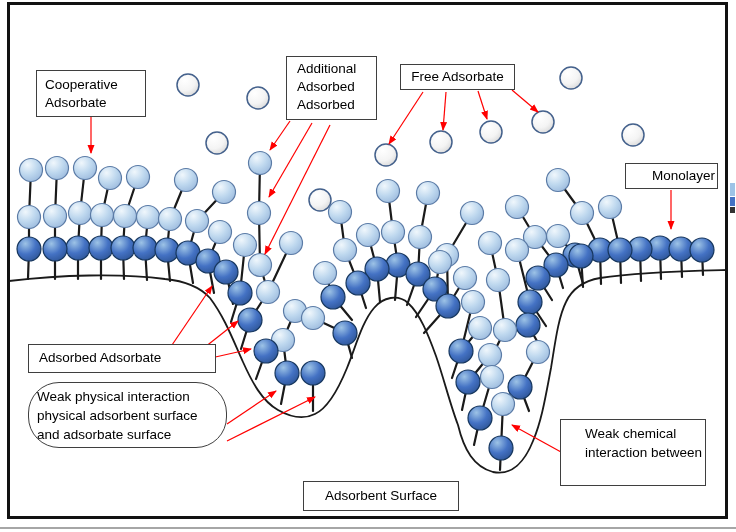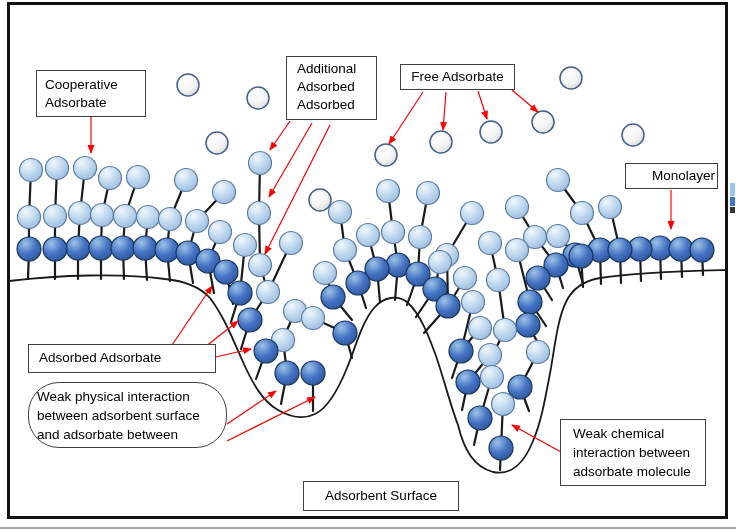--- a/index.html
+++ b/index.html
@@ -12,21 +12,21 @@
   .edge-bit{position:absolute;}
   .label{position:absolute;background:#ffffff;border:1.5px solid #3f3f3f;box-sizing:border-box;
          color:#000;font-size:13.5px;line-height:18px;}
   .label .ln{display:block;white-space:nowrap;}
   .lab-cooperative{left:36px;top:70px;width:110px;height:47px;padding:5px 0 6px 8px;}
   .lab-additional{left:286px;top:56px;width:91px;height:64px;padding:3px 8px 0 10px;}
   .lab-free{left:400px;top:64px;width:115px;height:26px;text-align:center;line-height:23px;}
   .lab-monolayer{left:625px;top:163px;width:93px;height:26px;text-align:center;line-height:23px;padding-left:24px;}
   .lab-adsorbed{left:28px;top:344px;width:188px;height:29px;padding:4px 0 0 10px;}
   .lab-weakphys{left:28px;top:382px;width:199px;height:66px;padding:4px 0 0 8px;line-height:19px;border-radius:31px;}
-  .lab-weakchem{left:560px;top:419px;width:146px;height:67px;padding:4px 0 0 12px;line-height:19px;}
+  .lab-weakchem{left:560px;top:419px;width:146px;height:67px;padding:4px 0 0 24px;line-height:19px;}
   .lab-surface{left:303px;top:481px;width:156px;height:30px;text-align:center;line-height:27px;}
   .stalk{stroke:#1a1a1a;stroke-width:2.2;stroke-linecap:round;}
   #surface-path{fill:none;stroke:#1a1a1a;stroke-width:1.8;}
   .sph-d{fill:url(#grad-d);stroke:#17375E;stroke-width:1.2;}
   .sph-l{fill:url(#grad-l);stroke:#5B7BA6;stroke-width:1.2;}
   .sph-w{fill:url(#grad-w);stroke:#44618C;stroke-width:1.5;}
   .arrow{stroke:#FF0000;stroke-width:1.2;fill:none;}
 </style>
 </head>
 <body>
@@ -292,28 +292,27 @@
   <div class="label lab-monolayer">
     <span class="ln">Monolayer</span>
   </div>
 
   <div class="label lab-adsorbed">
     <span class="ln">Adsorbed Adsorbate</span>
   </div>
 
   <div class="label lab-weakphys">
     <span class="ln">Weak physical interaction</span>
-    <span class="ln">between adsorbent surface</span>
-    <span class="ln">and adsorbate between</span>
+    <span class="ln">physical adsorbent surface</span>
+    <span class="ln">and adsorbate surface</span>
   </div>
 
   <div class="label lab-weakchem">
     <span class="ln">Weak chemical</span>
     <span class="ln">interaction between</span>
-    <span class="ln">adsorbate molecule</span>
   </div>
 
   <div class="label lab-surface">
     <span class="ln">Adsorbent Surface</span>
   </div>
 
   <div class="frame"></div>
   <div class="bottom-rule"></div>
 
   <div class="edge-bit" style="left:730px;top:183px;width:5px;height:13px;background:#9DC3E6;"></div>

